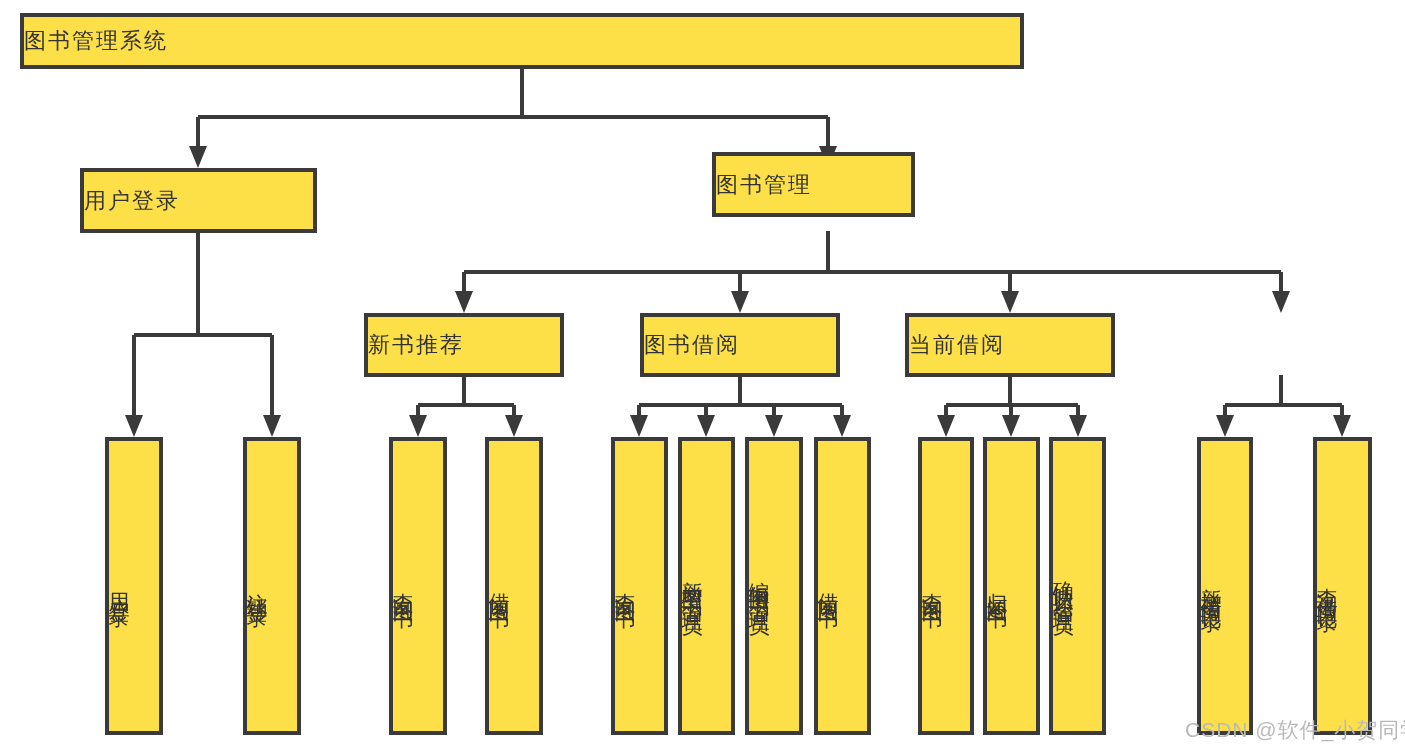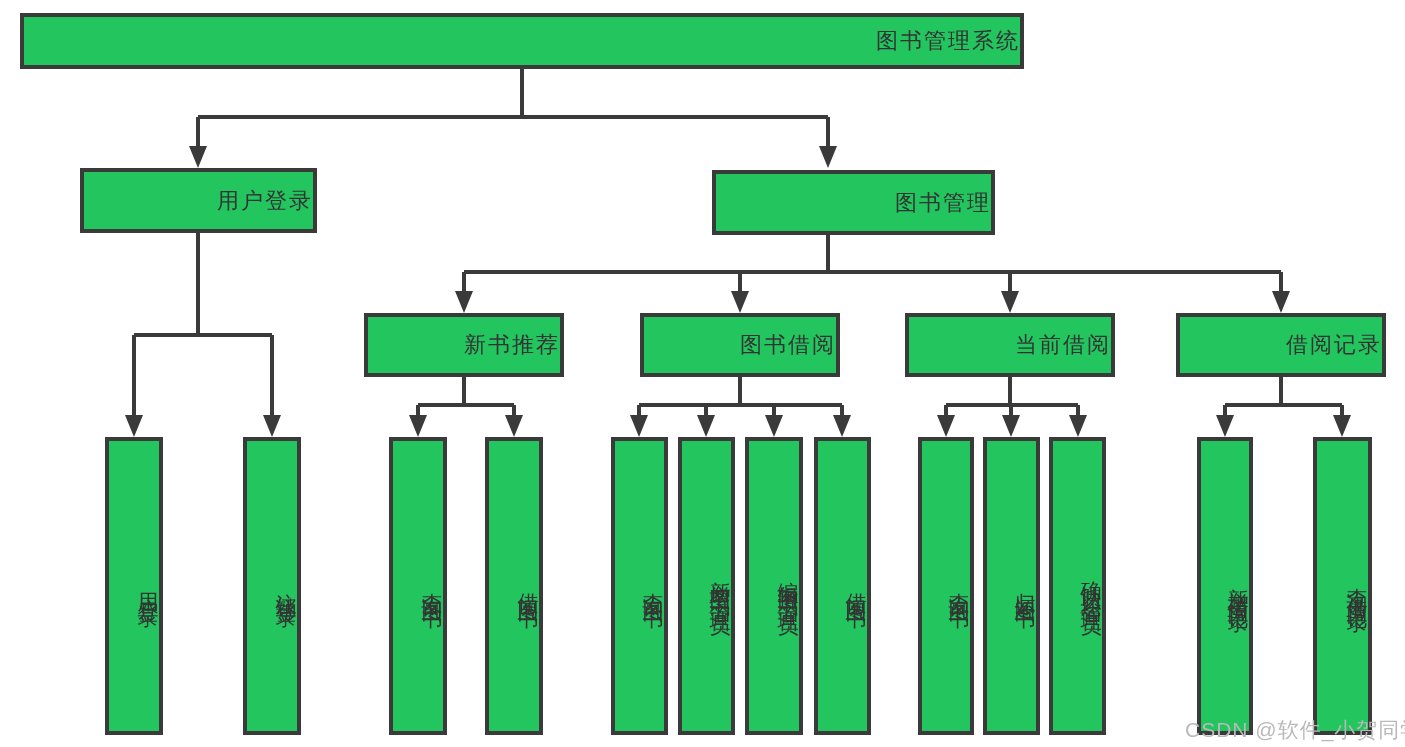--- a/index.html
+++ b/index.html
@@ -13,24 +13,24 @@
     background:var(--bg,#fff);
     overflow:hidden;
   }
   .connectors{
     position:absolute;left:0;top:0;z-index:0;
   }
   .node{
     position:absolute;
     box-sizing:border-box;
     border:4px solid var(--line,#3a3a3a);
-    background:#22c55e;
+    background:#fde047;
     display:flex;
     align-items:center;
-    justify-content:flex-end;
+    justify-content:flex-start;
     color:var(--ink,#333);
     font-size:22px;
     z-index:1;
     letter-spacing:2px;
   }
   .node.leaf span{
     writing-mode:vertical-rl;
     text-orientation:mixed;
     font-size:21px;
     letter-spacing:5px;
@@ -71,35 +71,32 @@
          M1333 415 L1351 415 L1342 437 Z" fill="#3a3a3a" stroke="none"></path>
   </svg>
 
   <div class="node" style="left:20px;top:13px;width:1004px;height:56px">
     <span>图书管理系统</span>
   </div>
 
   <div class="node" style="left:80px;top:168px;width:237px;height:65px">
     <span>用户登录</span>
   </div>
-  <div class="node" style="left:712px;top:170px;width:283px;height:65px">
+  <div class="node" style="left:712px;top:152px;width:203px;height:65px">
     <span>图书管理</span>
   </div>
 
   <div class="node" style="left:640px;top:313px;width:200px;height:64px">
     <span>图书借阅</span>
   </div>
   <div class="node" style="left:364px;top:313px;width:200px;height:64px">
     <span>新书推荐</span>
   </div>
   <div class="node" style="left:905px;top:313px;width:210px;height:64px">
     <span>当前借阅</span>
-  </div>
-  <div class="node" style="left:1176px;top:313px;width:210px;height:64px">
-    <span>借阅记录</span>
   </div>
 
   <div class="node leaf" style="left:105px;top:437px;width:58px;height:298px">
     <span>用户登录</span>
   </div>
   <div class="node leaf" style="left:243px;top:437px;width:58px;height:298px">
     <span>注销登录</span>
   </div>
 
   <div class="node leaf" style="left:389px;top:437px;width:58px;height:298px">

